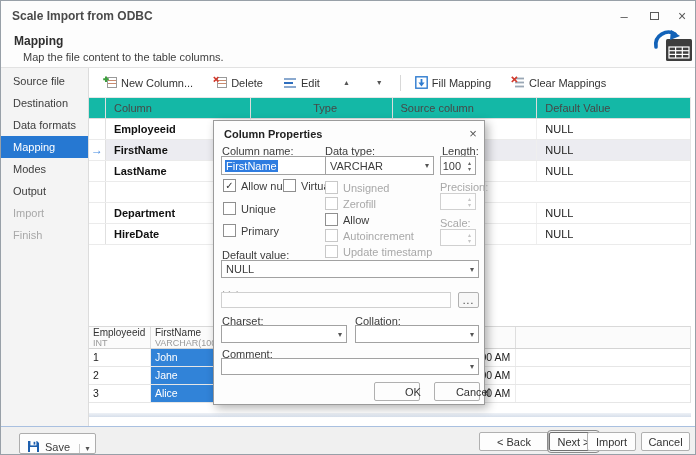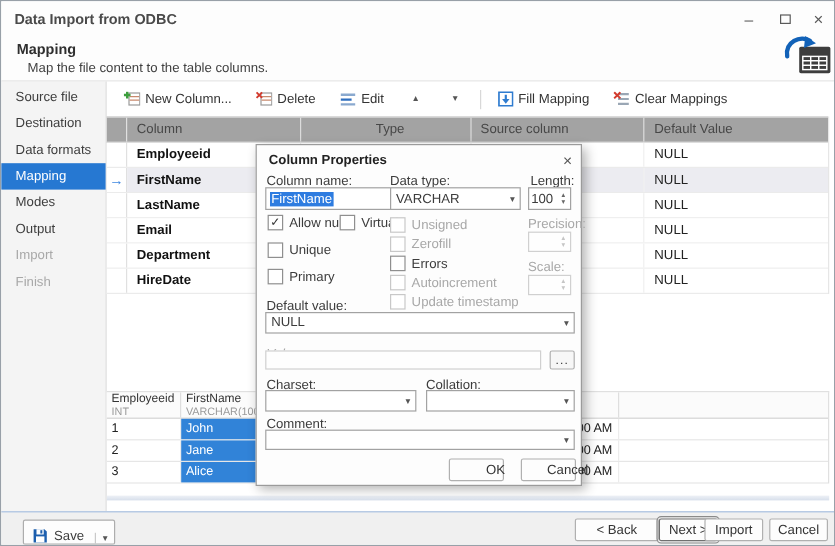--- a/index.html
+++ b/index.html
@@ -37,21 +37,21 @@
   .main { left:88px; top:67px; width:608px; height:358px; background:#ffffff; }
 
   
   .toolbar { left:96px; top:70px; height:23px; display:flex; align-items:center; gap:8px; }
   .tb-btn { display:flex; align-items:center; gap:4px; padding:3px 5px; color:#333; border:1px solid transparent; border-radius:2px; cursor:default; white-space:nowrap; }
   .tb-arrow { font-size:7px; color:#555; padding:4px 8px; }
   .tb-sep { width:1px; height:16px; background:#d8d8d8; }
 
   
   .maptable { left:88px; top:96px; width:602px; border-right:1px solid #e6e6e6; }
-  .mt-head { display:flex; height:22px; background:#a3a3a3; border-top:1px solid #e6e6e6; border-bottom:1px solid #dcdcdc; }
+  .mt-head { display:flex; height:22px; background:#14b8a6; border-top:1px solid #e6e6e6; border-bottom:1px solid #dcdcdc; }
   .mt-head .mt-cell { color:#474747; line-height:21px; border-right:1px solid #dcdcdc; padding-left:8px; }
   .mt-row { display:flex; height:21px; border-bottom:1px solid #ebebeb; background:#fff; }
   .mt-row.cur { background:#fff; }
   .mt-row.cur .mt-cell:not(.ind) { background:#ececf1; }
   .mt-cell { border-right:1px solid #efefef; line-height:20px; padding-left:8px; overflow:hidden; white-space:nowrap; }
   .mt-cell.ind { width:17px; padding:0; display:flex; align-items:center; justify-content:center; border-right:1px solid #e0e0e0; }
   .mt-cell.c1 { width:145px; }
   .mt-cell.c2 { width:142px;text-align:center; }
   .mt-cell.c3 { width:145px; }
   .mt-cell.c4 { width:153px; border-right:none; }
@@ -104,21 +104,21 @@
   .cb.dis .lbl { color:#a8a8a8; }
   .browse { left:244px; top:171px; width:21px; height:16px; font-size:10px; letter-spacing:1px; background:#f7f7f7; }
   .dlg-btn { height:19px;padding-left:32px; }
 </style>
 </head>
 <body>
 
 <div id="app">
 
   <div class="abs titlebar">
-    <div class="abs win-title">Data Import from ODBC</div>
+    <div class="abs win-title">Scale Import from ODBC</div>
     <div class="abs win-btn wb-min">
         <span>–</span>
       </div>
     <div class="abs win-btn wb-max">
         <span class="boxglyph"></span>
       </div>
     <div class="abs win-btn wb-close">
         <span>×</span>
       </div>
   </div>
@@ -233,21 +233,20 @@
     </div>
     <div class="mt-row">
       <div class="mt-cell ind"></div>
       <div class="mt-cell c1 mt-name">LastName</div>
       <div class="mt-cell c2"></div>
       <div class="mt-cell c3"></div>
       <div class="mt-cell c4 mt-null">NULL</div>
     </div>
     <div class="mt-row">
       <div class="mt-cell ind"></div>
-      <div class="mt-cell c1 mt-name">Email</div>
       <div class="mt-cell c2"></div>
       <div class="mt-cell c3"></div>
       <div class="mt-cell c4 mt-null">NULL</div>
     </div>
     <div class="mt-row">
       <div class="mt-cell ind"></div>
       <div class="mt-cell c1 mt-name">Department</div>
       <div class="mt-cell c2"></div>
       <div class="mt-cell c3"></div>
       <div class="mt-cell c4 mt-null">NULL</div>
@@ -384,21 +383,21 @@
     <label class="cb dis" style="left:111px;top:60px;">
       <span class="box"></span>
       <span class="lbl">Unsigned</span>
     </label>
     <label class="cb dis" style="left:111px;top:76px;">
       <span class="box"></span>
       <span class="lbl">Zerofill</span>
     </label>
     <label class="cb" style="left:111px;top:92px;">
       <span class="box"></span>
-      <span class="lbl">Errors</span>
+      <span class="lbl">Allow</span>
     </label>
     <label class="cb dis" style="left:111px;top:108px;">
       <span class="box"></span>
       <span class="lbl">Autoincrement</span>
     </label>
     <label class="cb dis" style="left:111px;top:124px;">
       <span class="box"></span>
       <span class="lbl">Update timestamp</span>
     </label>
 

